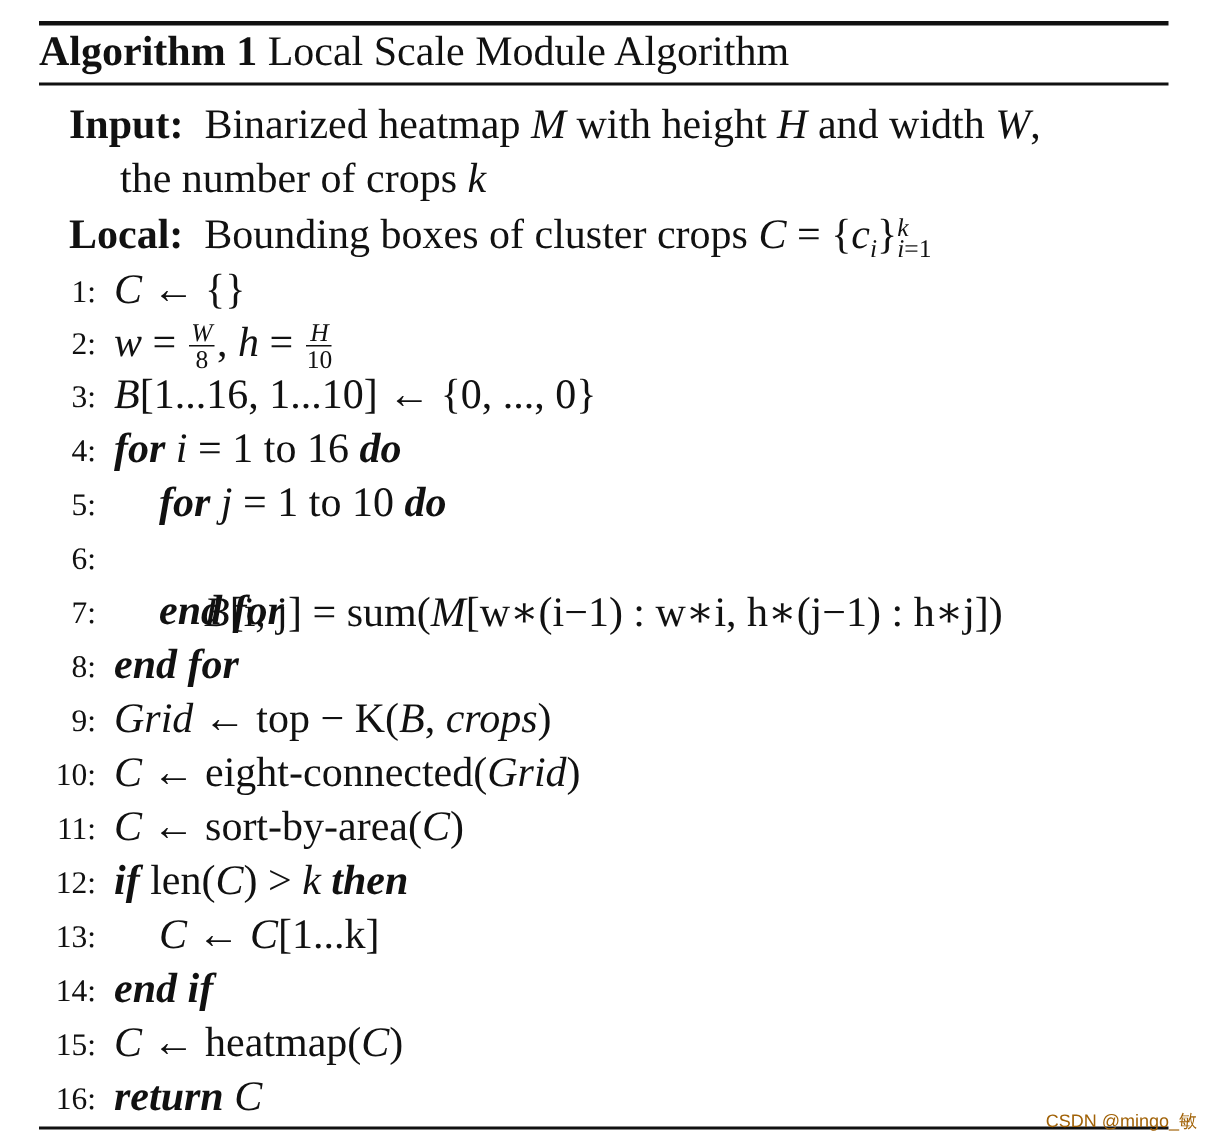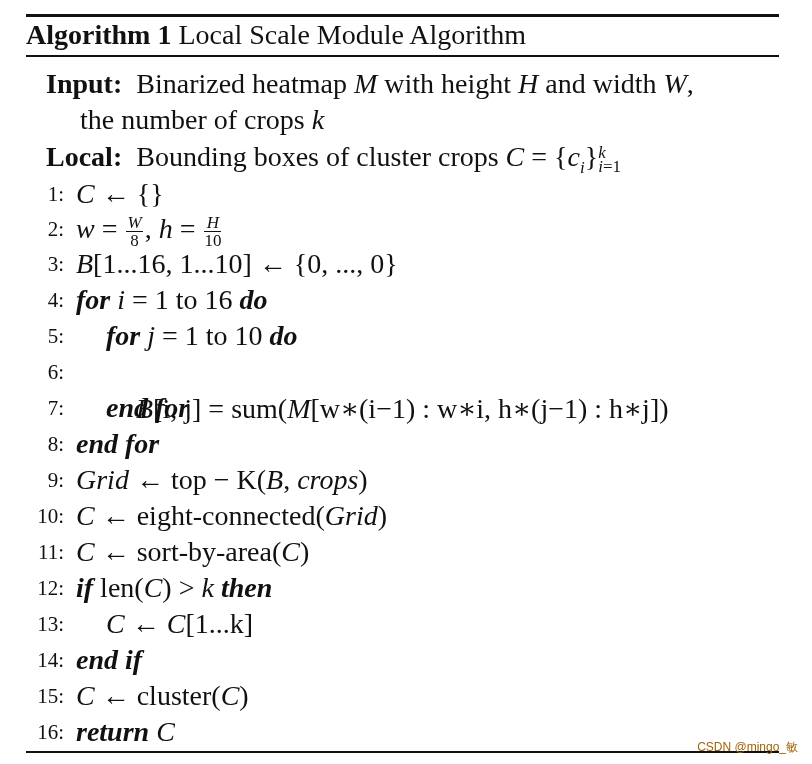--- a/index.html
+++ b/index.html
@@ -119,21 +119,21 @@
     <span class="code ind1"><i>C</i> <span>←</span> <i>C</i><span>[1...k]</span></span>
   </div>
 
   <div class="line" style="top:642px">
     <span class="num">14:</span>
     <span class="code kw">end if</span>
   </div>
 
   <div class="line" style="top:678px">
     <span class="num">15:</span>
-    <span class="code"><i>C</i> <span>←</span> <span>cluster(</span><i>C</i><span>)</span></span>
+    <span class="code"><i>C</i> <span>←</span> <span>heatmap(</span><i>C</i><span>)</span></span>
   </div>
 
   <div class="line" style="top:714px">
     <span class="num">16:</span>
     <span class="code"><span class="kw">return</span> <i>C</i></span>
   </div>
 
   <div class="rule bot"></div>
 </div>
 

